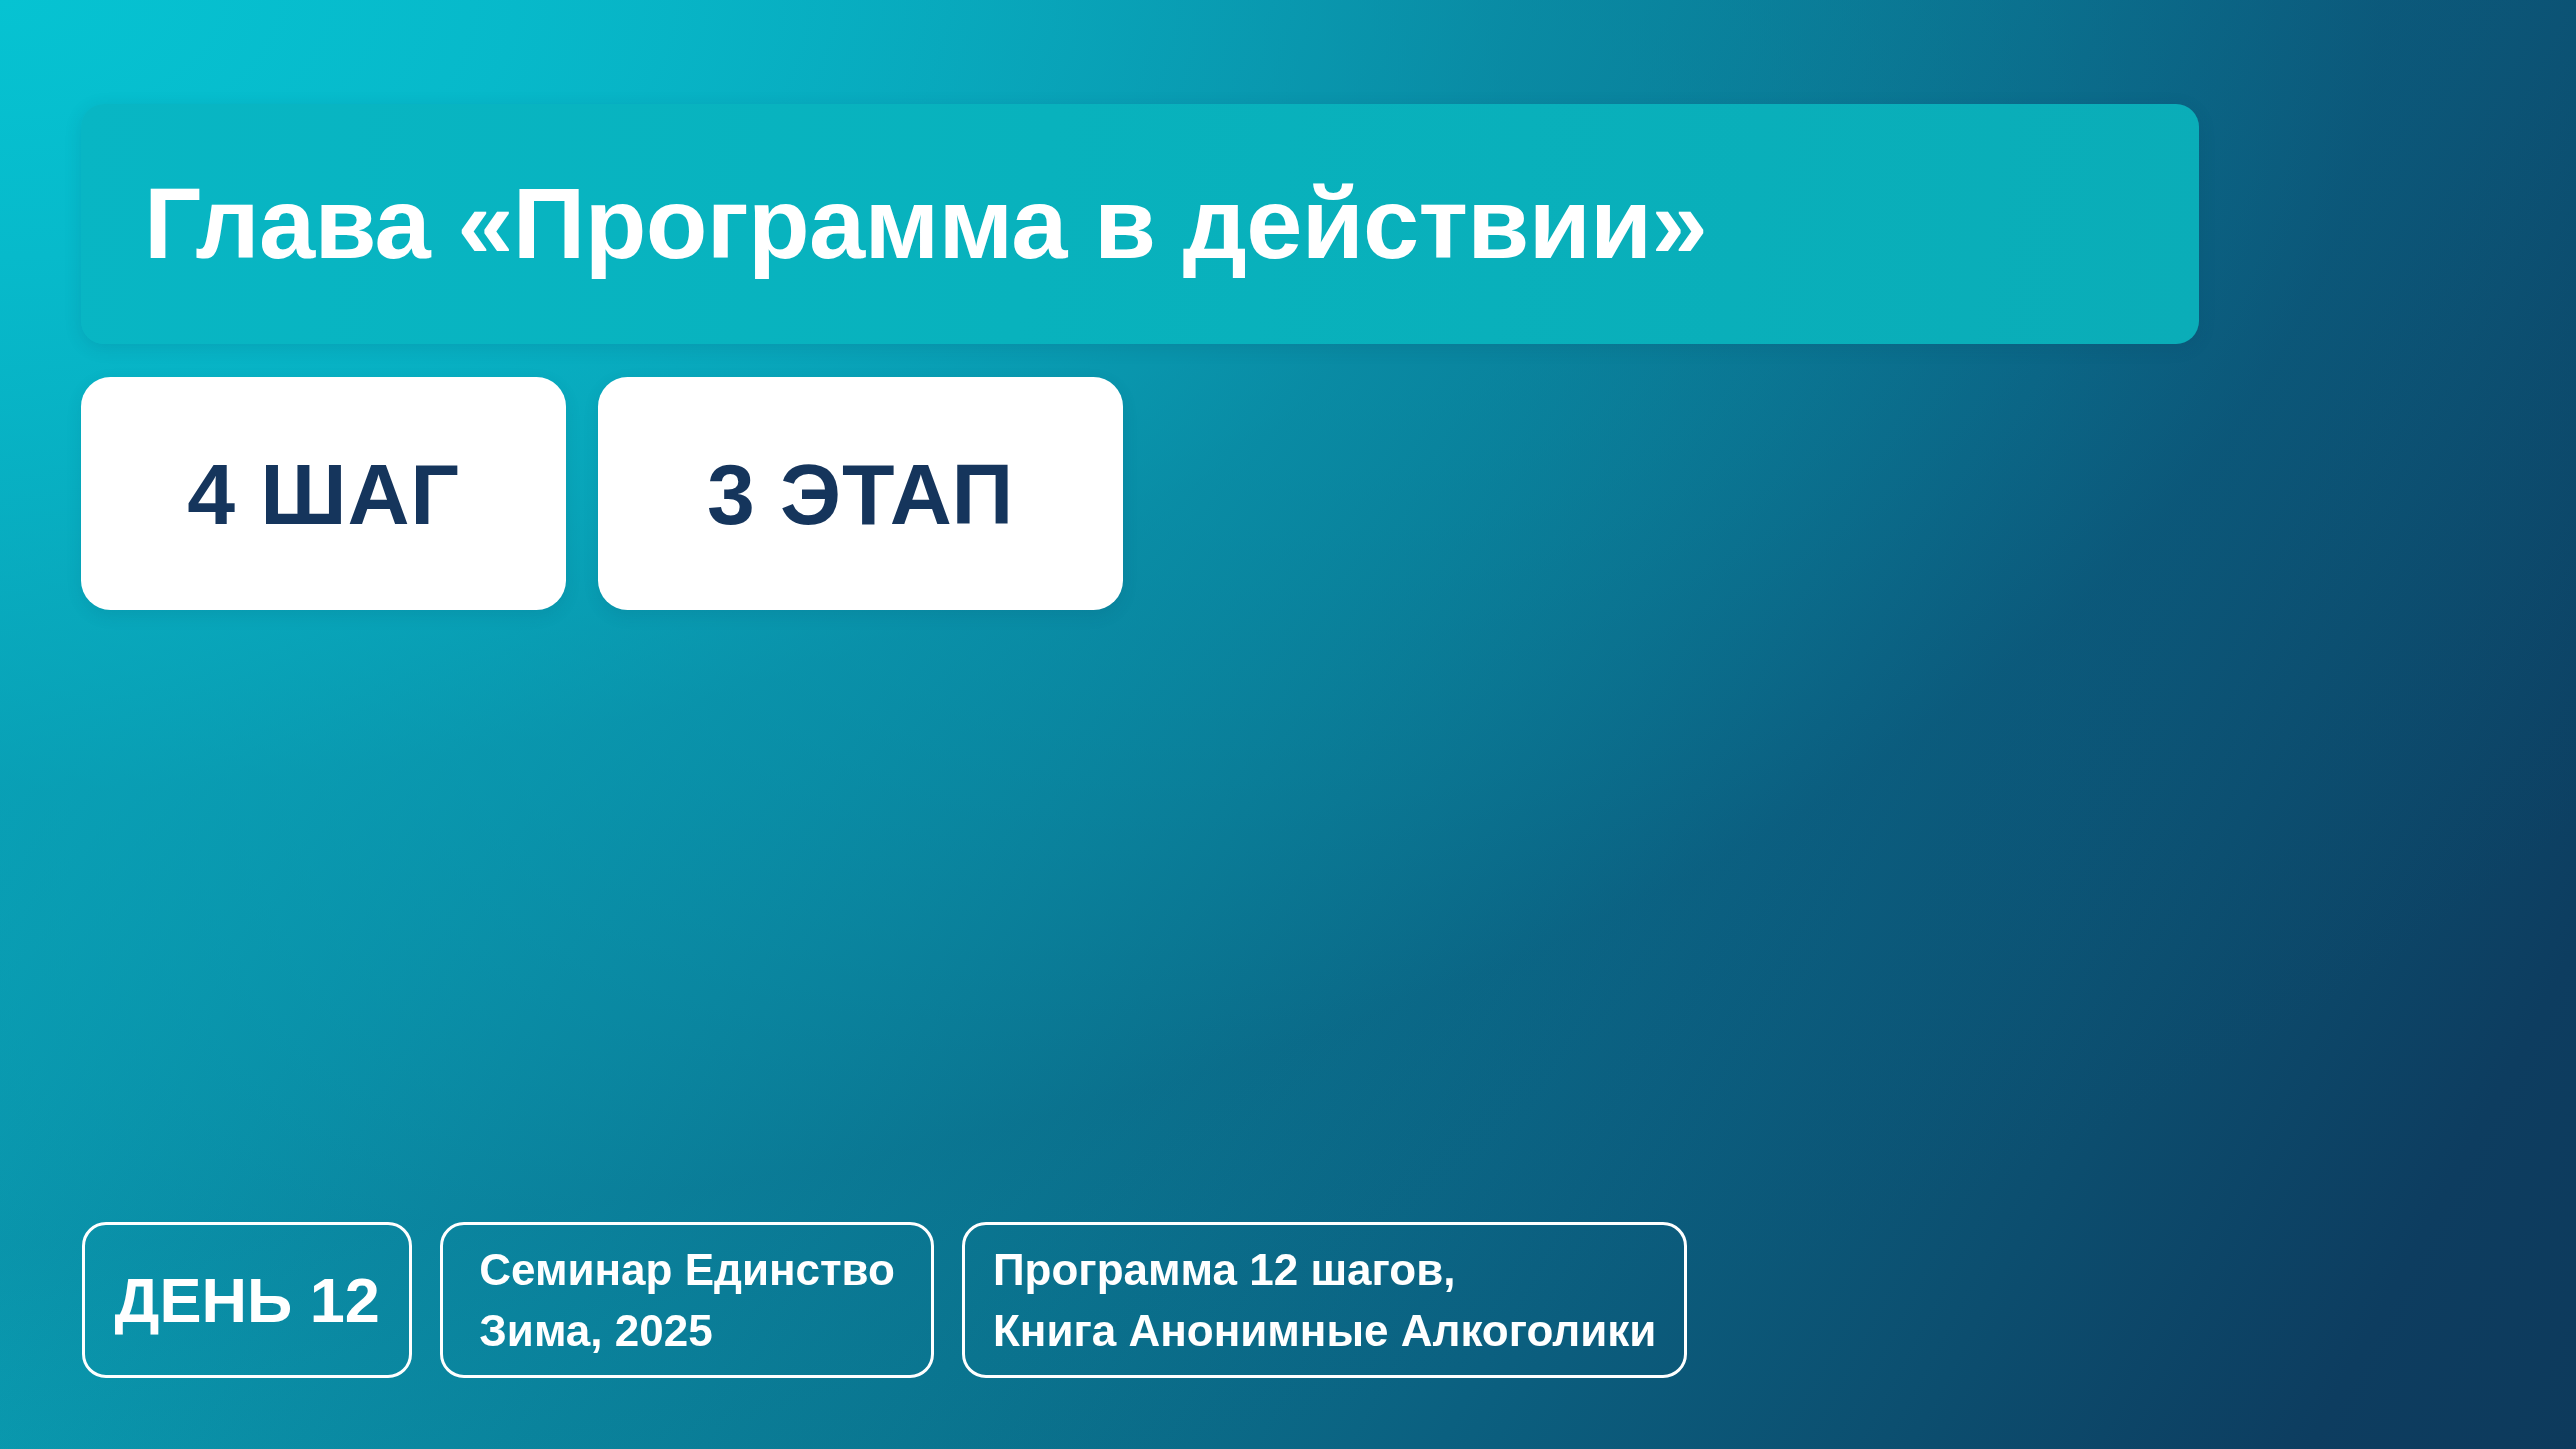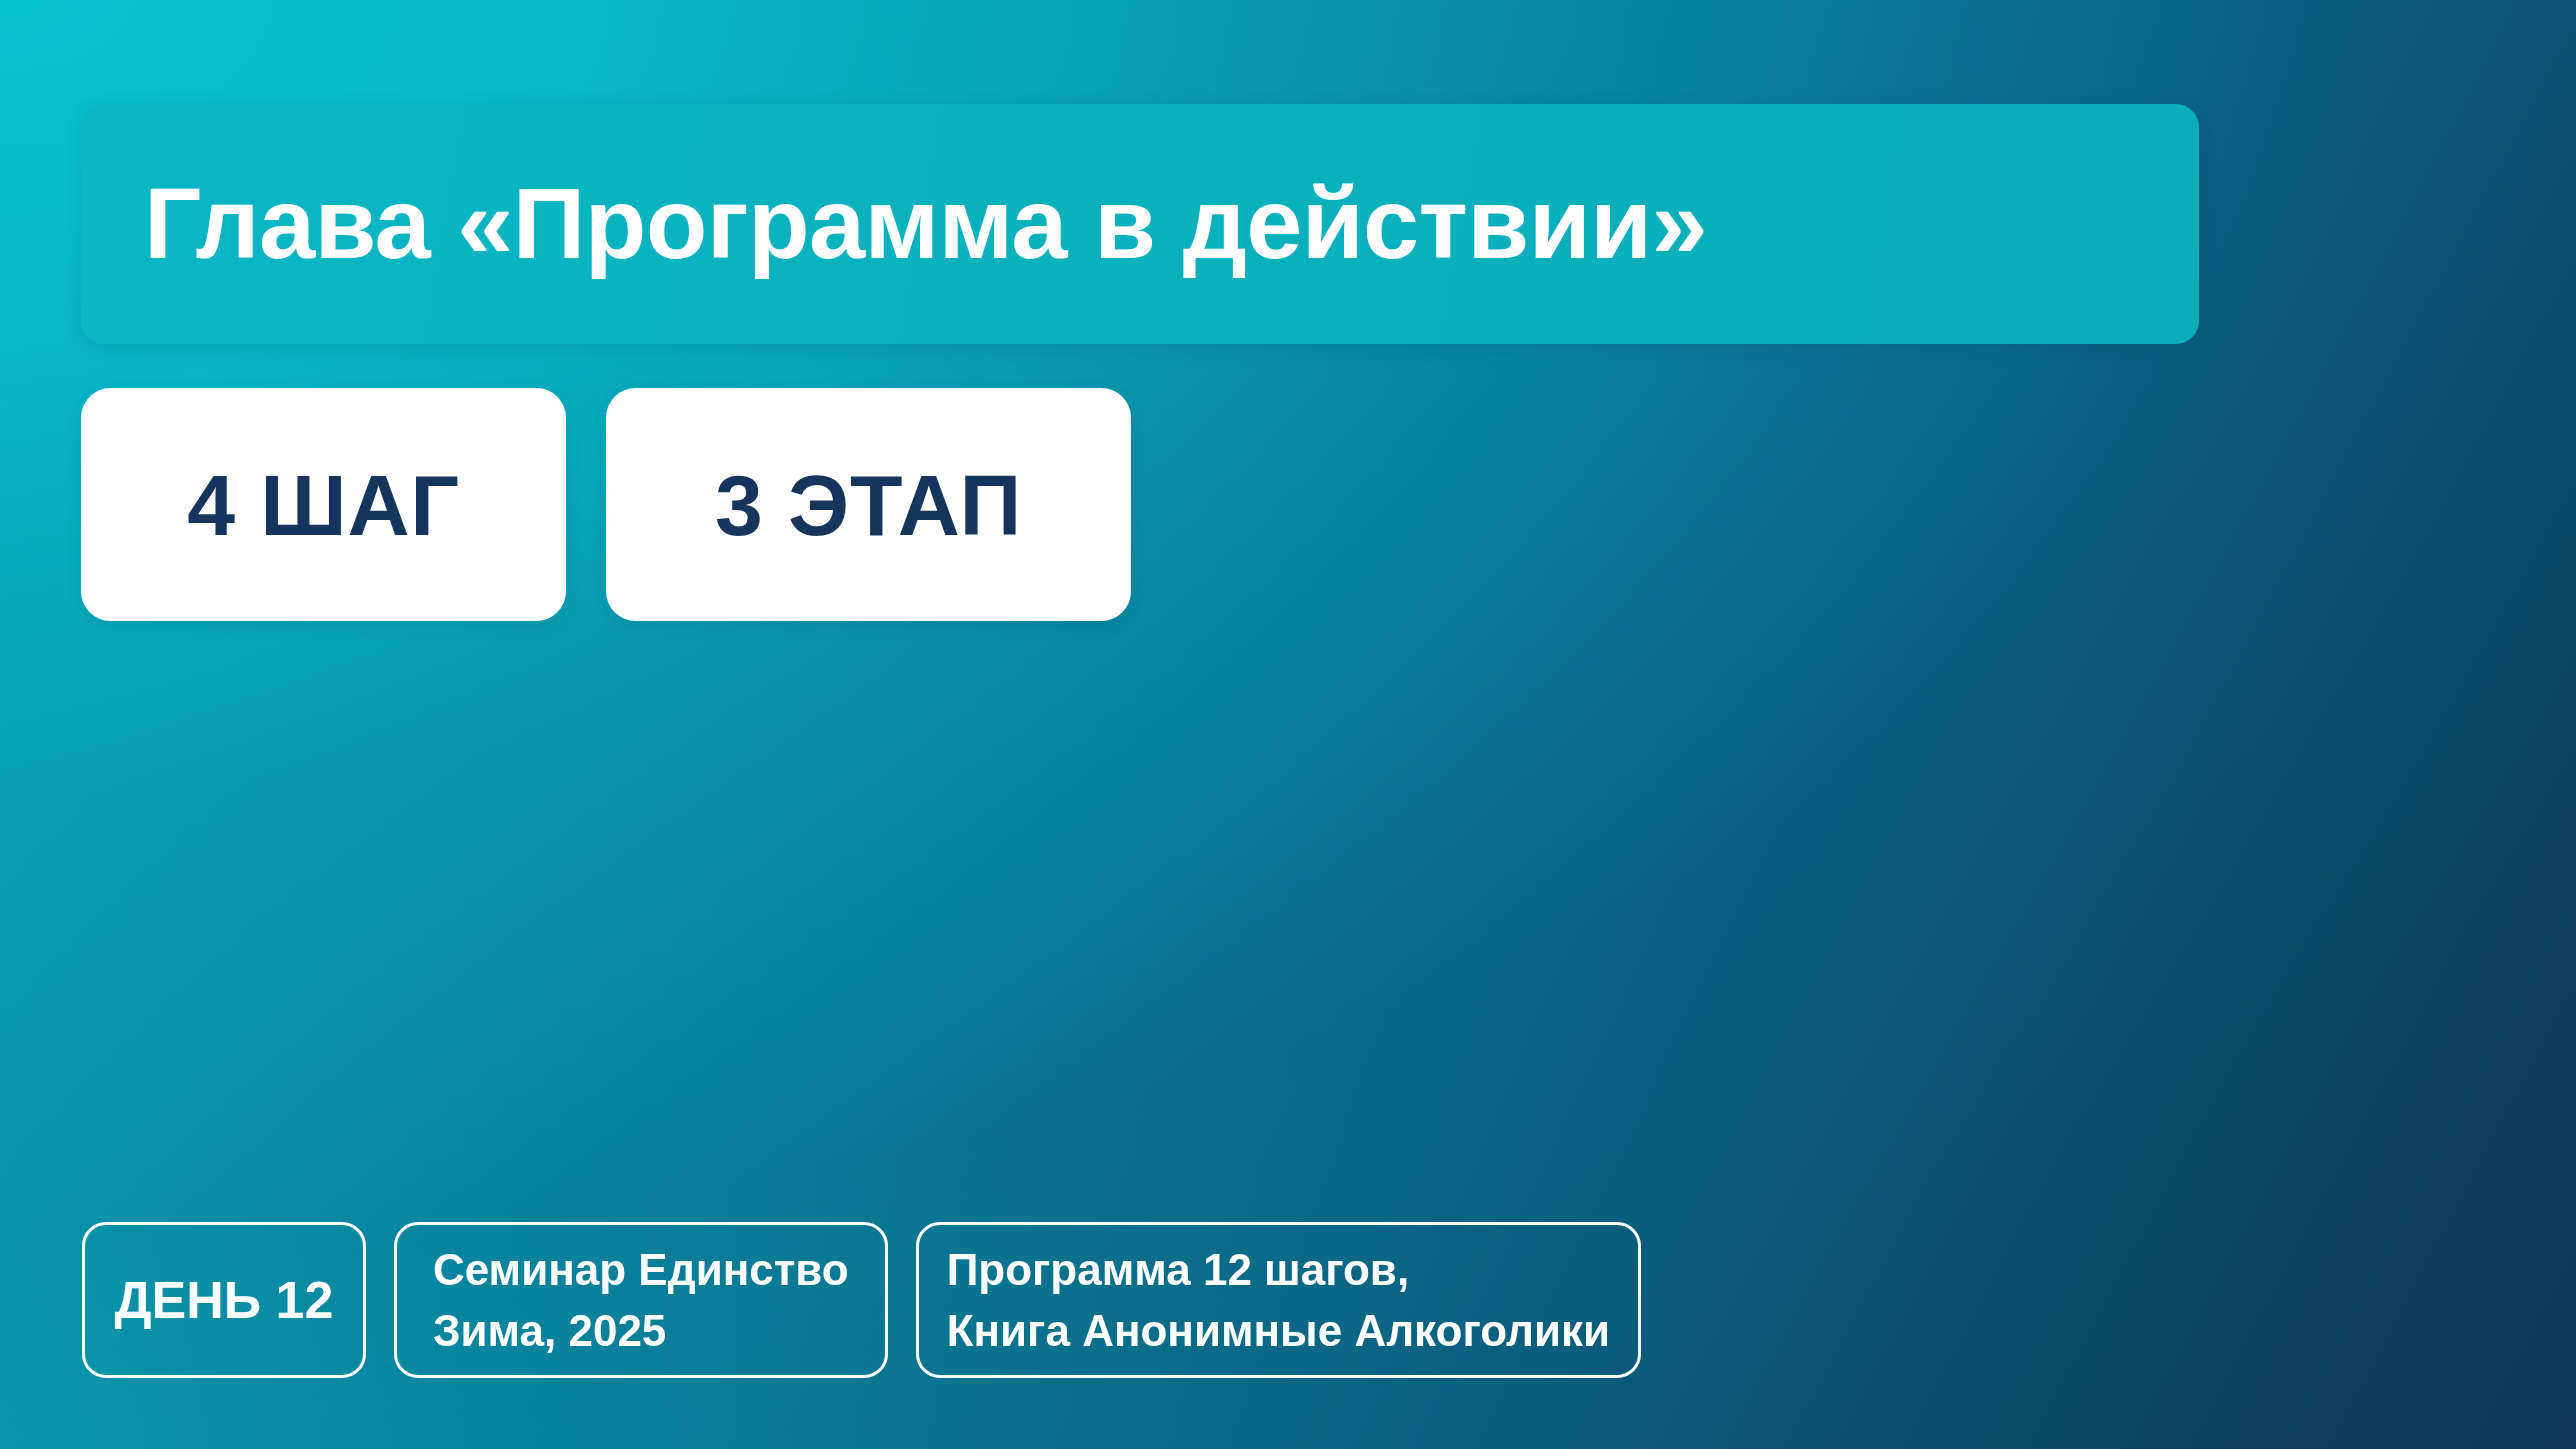--- a/index.html
+++ b/index.html
@@ -57,23 +57,23 @@
     font-weight: 700;
     line-height: 1.02;
     letter-spacing: -0.7px;
     white-space: nowrap;
   }
 
   
   .chip-row {
     position: absolute;
     left: 81px;
-    top: 388px;
+    top: 377px;
     display: flex;
-    gap: 40px;
+    gap: 32px;
   }
   .chip {
     background: #ffffff;
     border-radius: 29.5px;
     height: 233px;
     display: flex;
     align-items: center;
     justify-content: center;
     box-shadow: 0 5.4px 16px rgba(3,48,74,0.10);
   }
@@ -109,21 +109,21 @@
     padding: 0 29.5px;
   }
   .footer-chip.seminar {
     padding: 0 36px;
   }
   .footer-chip.source {
     padding: 0 28px;
   }
   .footer-day-label {
     color: #ffffff;
-    font-size: 52px;
+    font-size: 63px;
     font-weight: 700;
     line-height: 1;
     white-space: nowrap;
   }
   .footer-lines {
     display: flex;
     flex-direction: column;
     justify-content: center;
     gap: 5px;
   }

